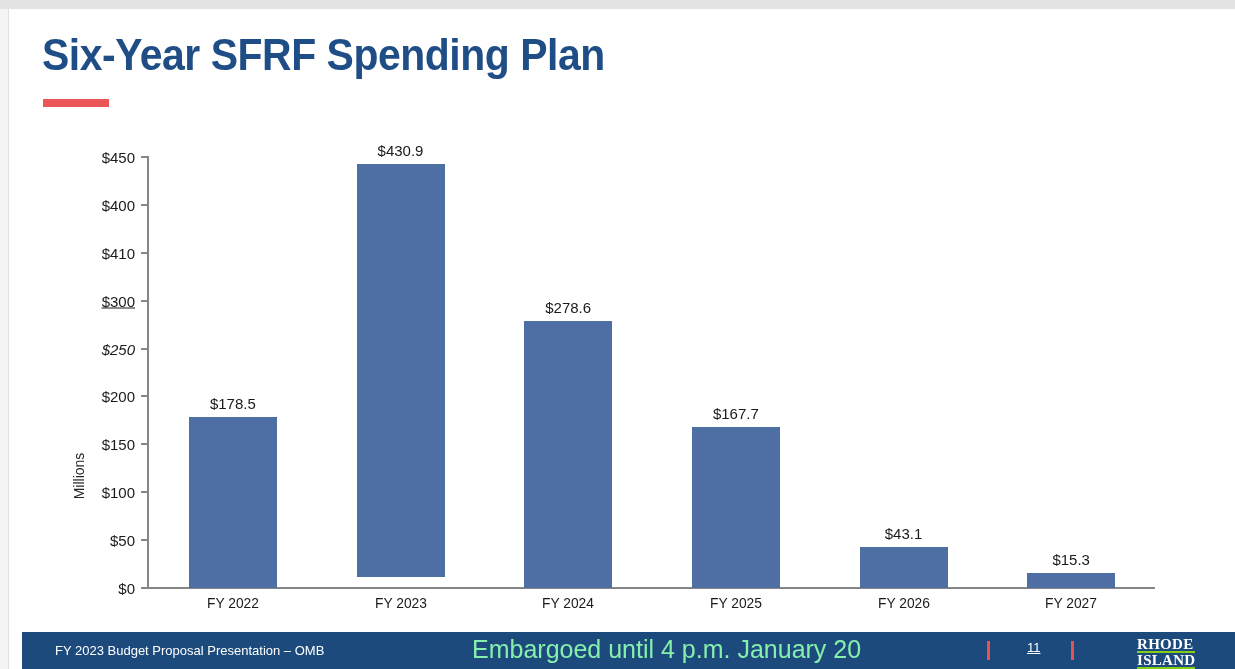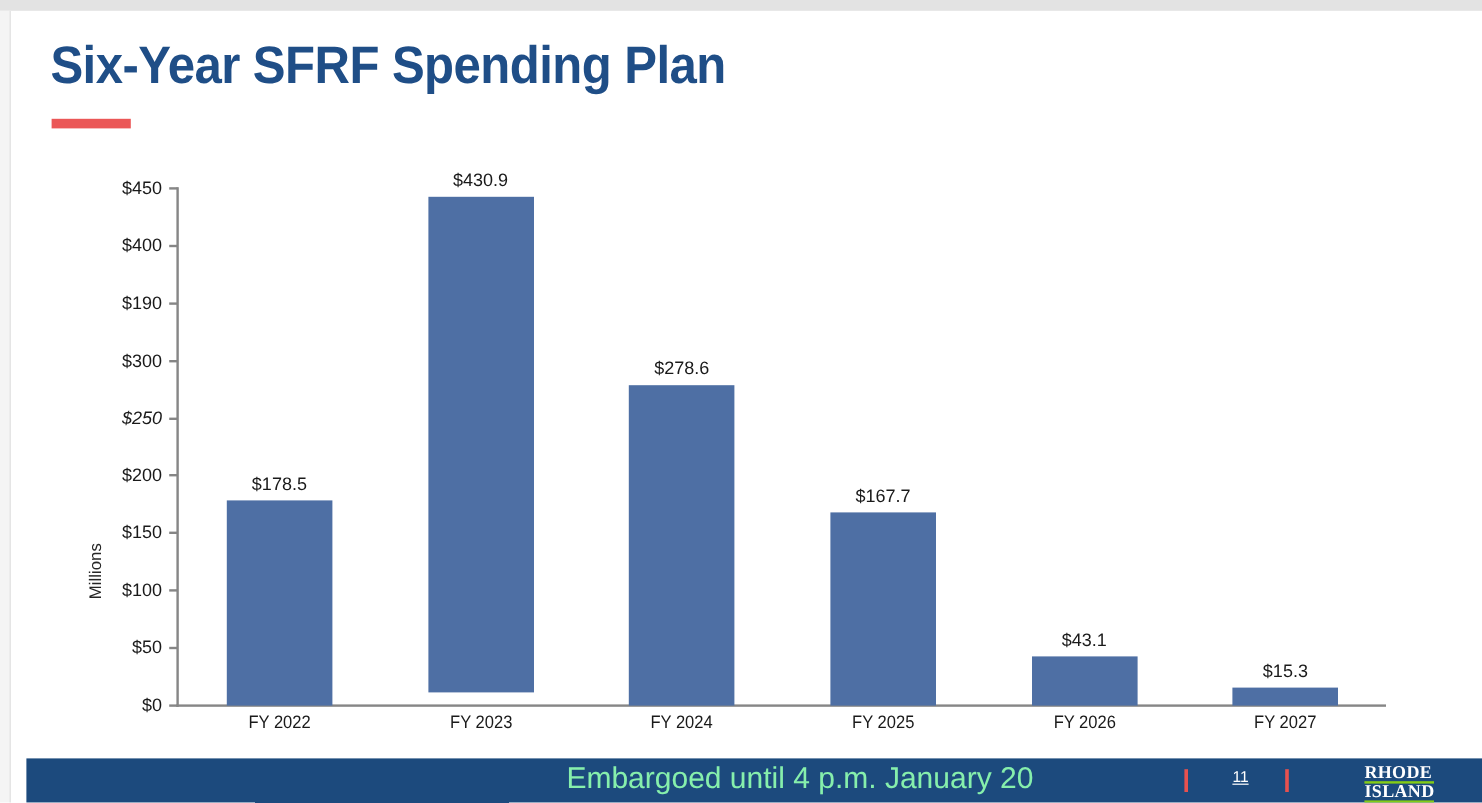--- a/index.html
+++ b/index.html
@@ -242,22 +242,22 @@
       <div class="ytick" style="top: 203.889px;"></div>
       <div class="ytick" style="top: 156px;"></div>
     </div>
   <div id="ylabels">
       <div class="ylabel" style="position: absolute; left: 60px; width: 75px; top: 588px;">$0</div>
       <div class="ylabel" style="position: absolute; left: 60px; width: 75px; top: 540.111px;">$50</div>
       <div class="ylabel" style="position: absolute; left: 60px; width: 75px; top: 492.222px;">$100</div>
       <div class="ylabel" style="position: absolute; left: 60px; width: 75px; top: 444.333px;">$150</div>
       <div class="ylabel" style="position: absolute; left: 60px; width: 75px; top: 396.444px;">$200</div>
       <div class="ylabel" style="position: absolute; left: 60px; width: 75px; top: 348.556px; font-style: italic;">$250</div>
-      <div class="ylabel" style="position: absolute; left: 60px; width: 75px; top: 300.667px;">$300</div>
-      <div class="ylabel" style="position: absolute; left: 60px; width: 75px; top: 252.778px;">$190</div>
+      <div class="ylabel" style="position: absolute; left: 60px; width: 75px; top: 300.667px; text-decoration: underline;">$300</div>
+      <div class="ylabel" style="position: absolute; left: 60px; width: 75px; top: 252.778px;">$410</div>
       <div class="ylabel" style="position: absolute; left: 60px; width: 75px; top: 204.889px;">$400</div>
       <div class="ylabel" style="position: absolute; left: 60px; width: 75px; top: 157px;">$450</div>
     </div>
 
   <div class="bars-layer" id="bars">
       <div class="bar-slot" style="left: 188.833px; height: 170.963px; bottom: 0px; top: 417.037px; position: absolute;">
         <div style="position: absolute; left: 0px; top: 0px; width: 88px; height: 170.963px; background: rgb(78, 111, 164);"></div>
         <div class="bar-value">$178.5</div>
       </div>
       <div class="bar-slot" style="left: 356.5px; height: 412.706px; bottom: 0px; top: 164px; position: absolute;">
@@ -284,20 +284,21 @@
   <div id="catlabels">
       <div class="cat-label" style="left: 148.833px;">FY 2022</div>
       <div class="cat-label" style="left: 316.5px;">FY 2023</div>
       <div class="cat-label" style="left: 484.167px;">FY 2024</div>
       <div class="cat-label" style="left: 651.833px;">FY 2025</div>
       <div class="cat-label" style="left: 819.5px;">FY 2026</div>
       <div class="cat-label" style="left: 987.167px;">FY 2027</div>
     </div>
 
   <div class="footer">
+    <div class="footer-left">FY 2023 Budget Proposal Presentation – OMB</div>
     <div class="footer-embargo">Embargoed until 4 p.m. January 20</div>
     <div class="footer-pipe" style="left:965px;"></div>
     <div class="footer-page" style="left:1005px;">11</div>
     <div class="footer-pipe" style="left:1049px;"></div>
     <div class="footer-logo">
       <div>RHODE</div>
       <div>ISLAND</div>
     </div>
   </div>
 

